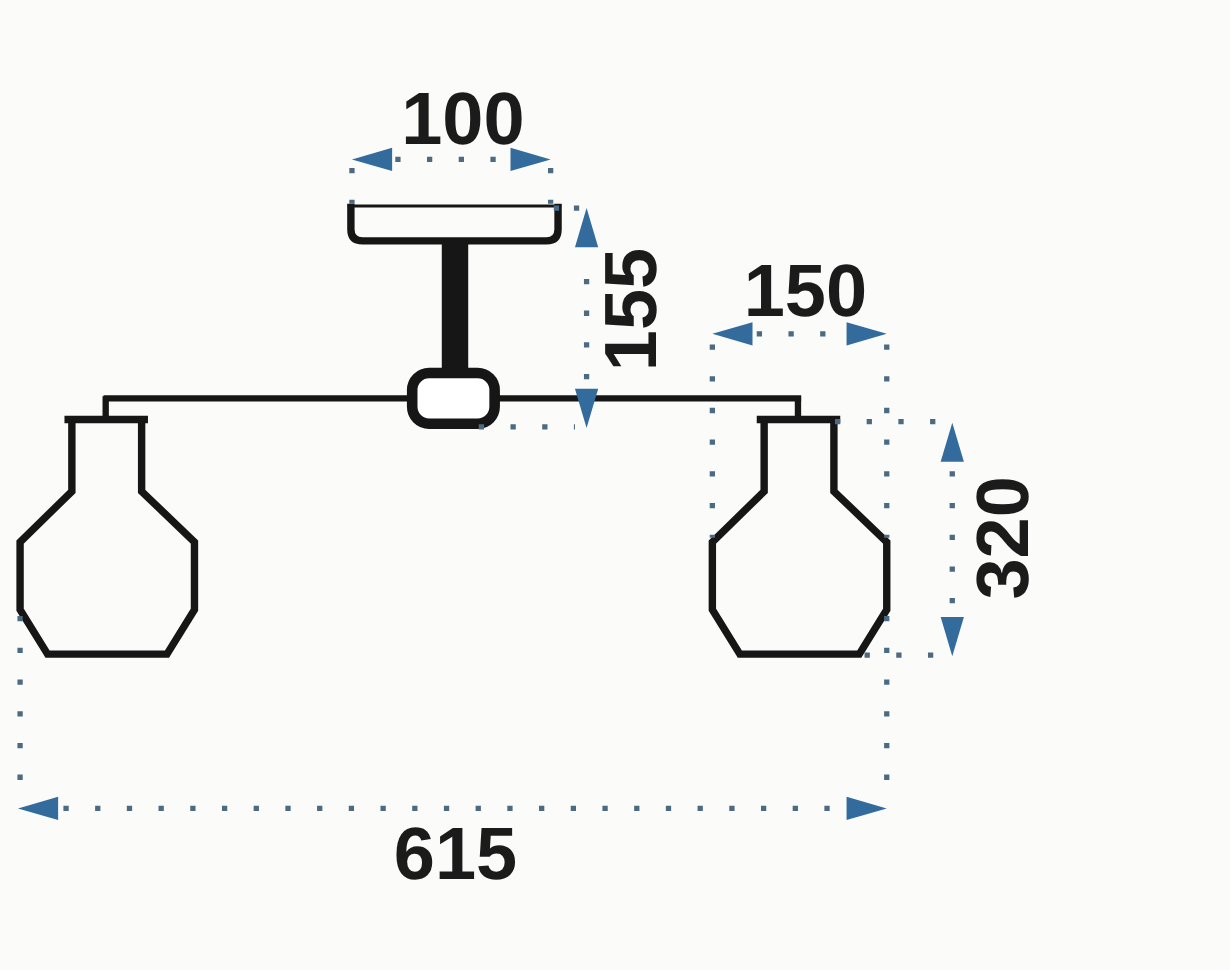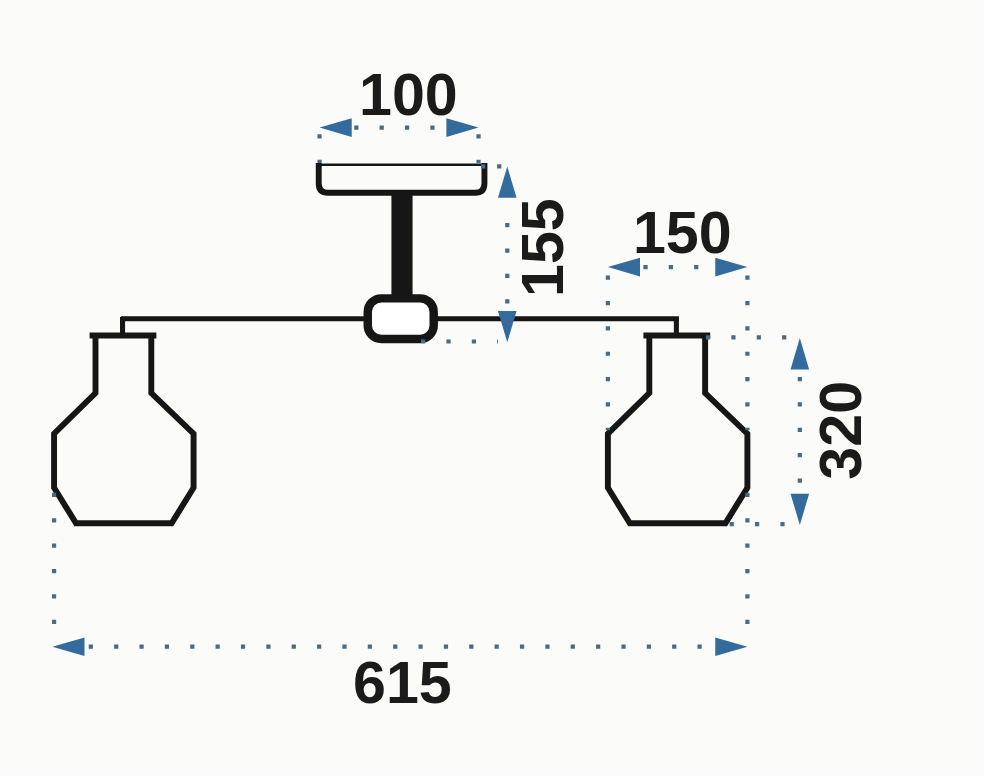--- a/index.html
+++ b/index.html
@@ -9,21 +9,20 @@
     --dot:#4c6a82;
     --text:#1b1b1b;
   }
   html,body{margin:0;padding:0;background:var(--bg);}
   .stage{
     width:832px;height:776px;
     background:var(--bg);
     position:relative;
     overflow:hidden;
     font-family:"Liberation Sans", sans-serif;
-    margin-left:38px;
   }
   svg{display:block;width:100%;height:100%;}
   .ln{stroke:var(--line);fill:none;stroke-linecap:butt;stroke-linejoin:miter;}
   .fillln{fill:var(--line);stroke:none;}
   .hub{fill:#ffffff;stroke:var(--line);stroke-width:10;}
   .dots{stroke:var(--dot);stroke-width:5;stroke-dasharray:5 25;fill:none;}
   .dots-short{stroke:var(--dot);stroke-width:5;stroke-dasharray:5 14;fill:none;}
   .arr{fill:var(--arrow);stroke:none;}
   .dim-text{
     font-family:"Liberation Sans", sans-serif;

